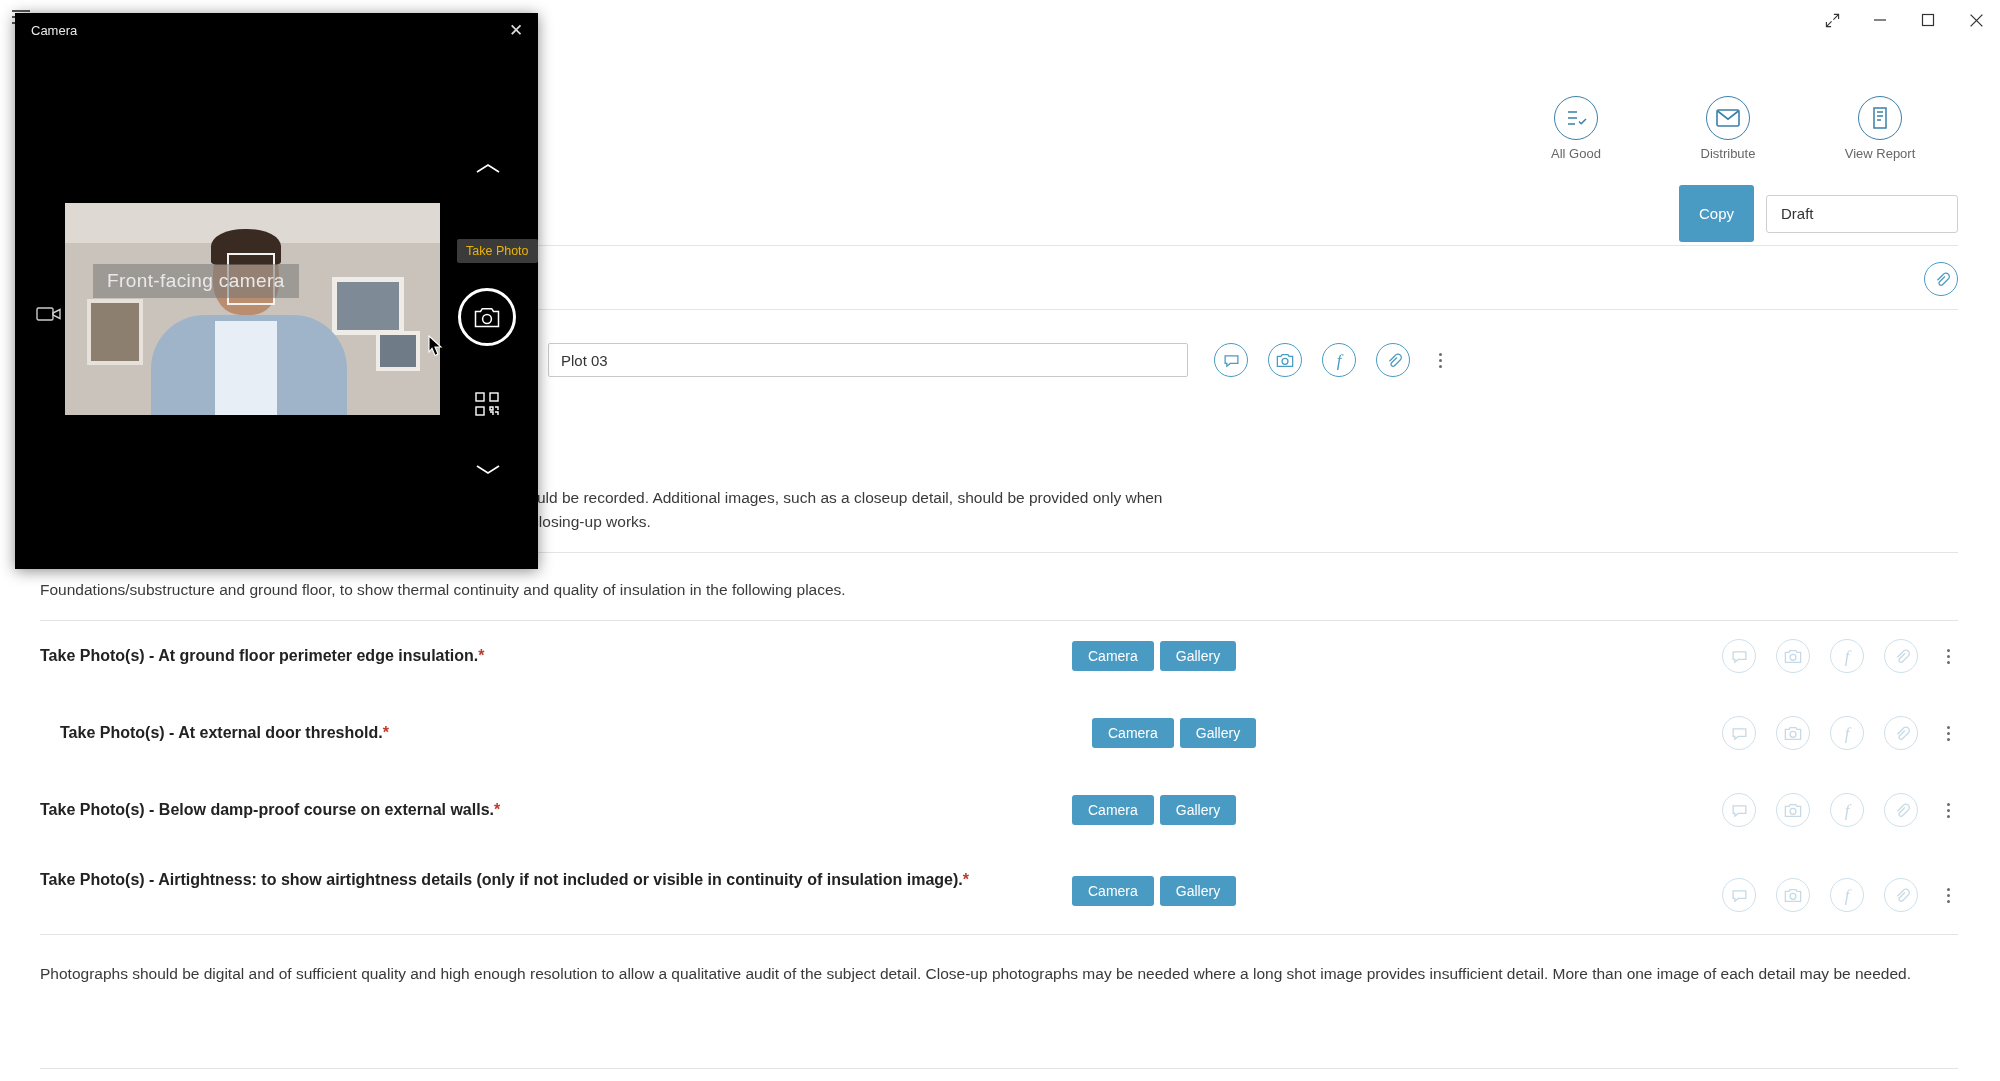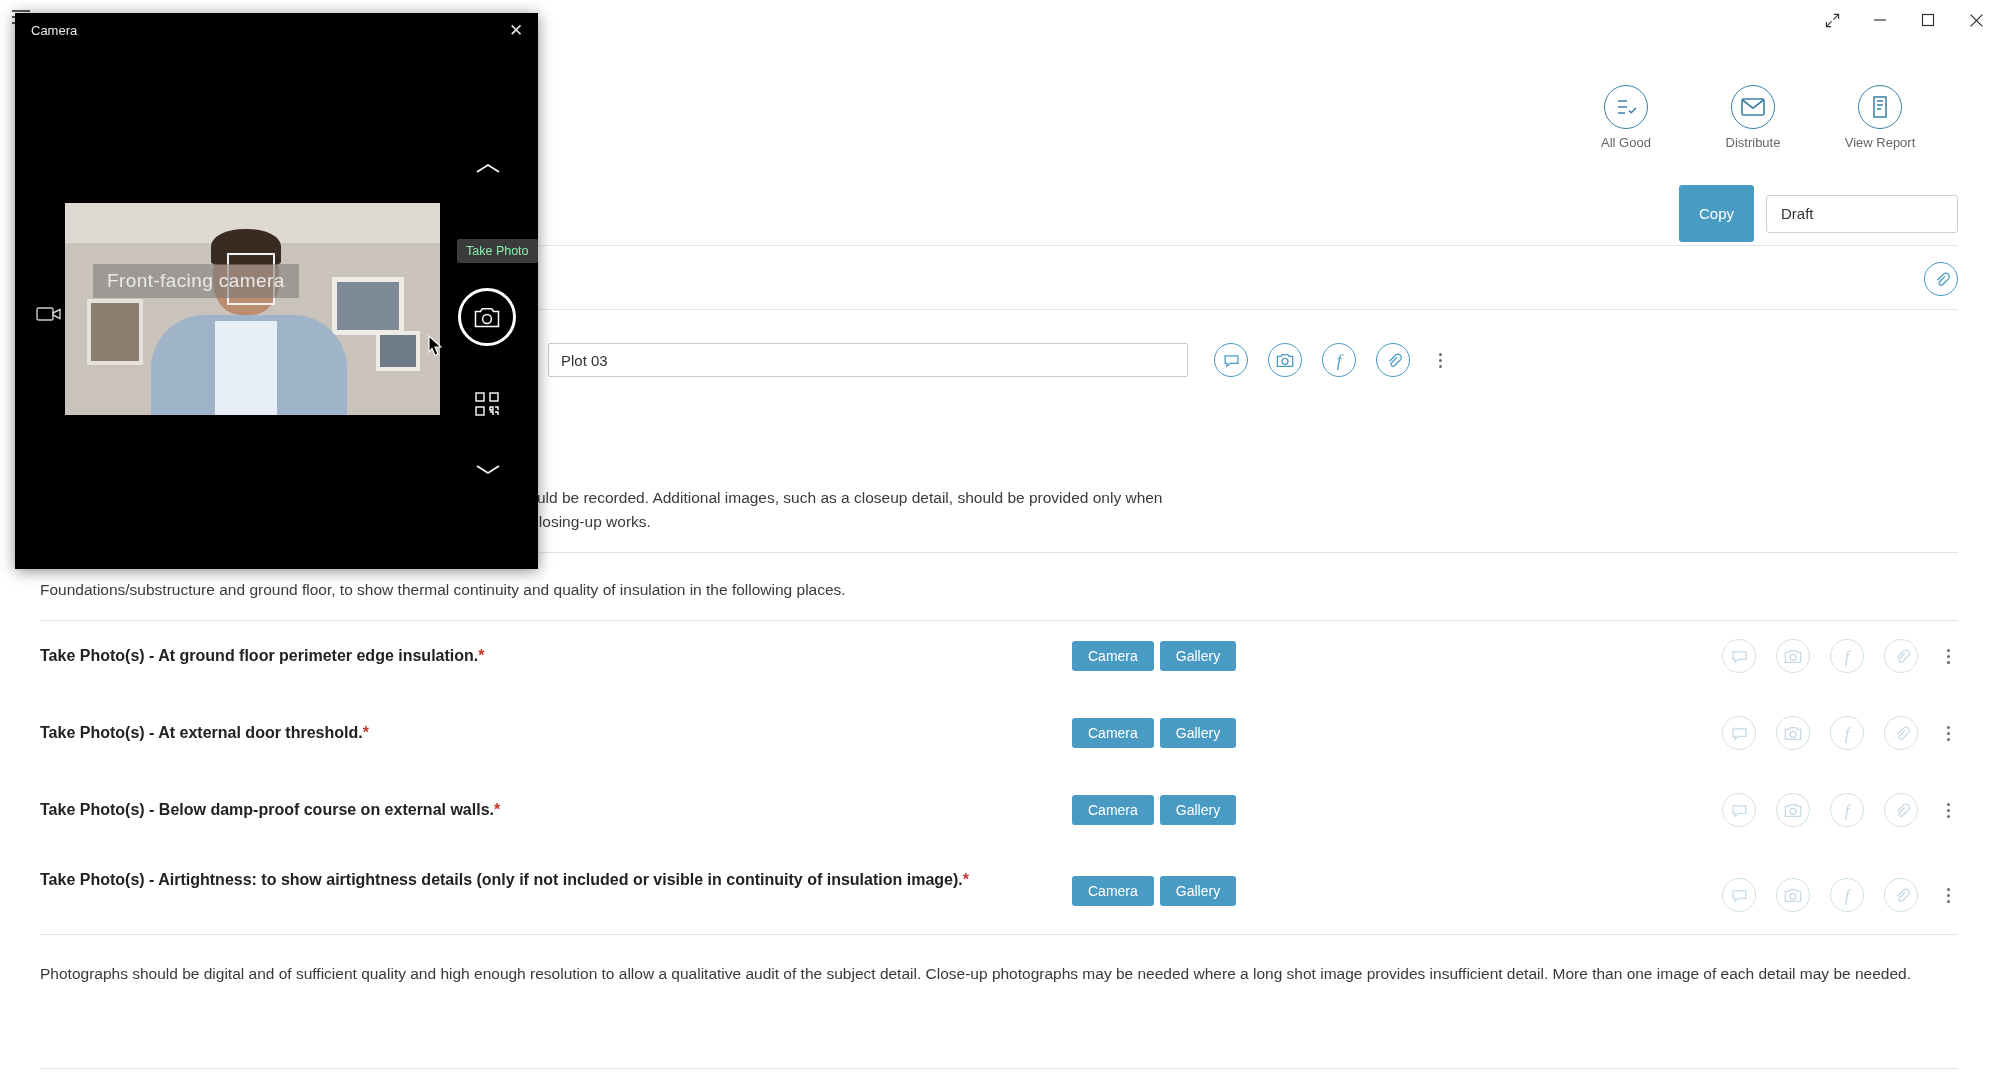--- a/index.html
+++ b/index.html
@@ -43,22 +43,22 @@
   .win-btn.close { font-size: 19px; }
   .win-btn svg { display:block; }
 
   
   .page-title {
     position: absolute; top: 96px; left: 40px;
     font-size: 28px; color: #222; font-weight: 400;
     white-space: nowrap;
   }
   .header-actions {
-    position: absolute; top: 85px; right: 70px;
-    display: flex; gap: 27px;
+    position: absolute; top: 96px; right: 70px;
+    display: flex; gap: 52px;
   }
   .hdr-action { width: 100px; text-align: center; }
   .hdr-circle {
     width: 44px; height: 44px; border-radius: 50%;
     border: 1.6px solid #3b7fa8;
     display: flex; align-items: center; justify-content: center;
     margin: 0 auto 6px auto; color: #3b7fa8;
   }
   .hdr-label { font-size: 13px; color: #666; }
 
@@ -218,21 +218,21 @@
   }
   .cam-shutter {
     position: absolute; left: 443px; top: 275px;
     width: 58px; height: 58px; border-radius: 50%;
     border: 3px solid #fff; background: #000;
     display: flex; align-items: center; justify-content: center;
     cursor: pointer;
   }
   .cam-tooltip {
     position: absolute; left: 442px; top: 226px;
-    background: #3b3b3b; color: #86efac; font-size: 12.5px;
+    background: #3b3b3b; color: #eab308; font-size: 12.5px;
     padding: 5px 9px; border-radius: 2px; white-space: nowrap;
   }
   .cam-chev-up { position:absolute; left:460px; top:148px; color:#fff; }
   .cam-chev-dn { position:absolute; left:460px; top:448px; color:#fff; }
   .cam-qr { position:absolute; left:459px; top:378px; color:#fff; }
   .cursor-arrow { position: absolute; left: 413px; top: 322px; }
 </style>
 </head>
 <body>
 
@@ -386,21 +386,21 @@
           </svg>
       </div>
       <div class="kebab">
           <i></i>
           <i></i>
           <i></i>
         </div>
     </div>
   </div>
 
-  <div class="task-row" style="top:703px;">
+  <div class="task-row" style="top:703px;margin-left:20px;">
     <div class="task-label">
       <span>Take Photo(s) - At external door threshold.</span><span class="req">*</span>
     </div>
     <div class="task-buttons">
       <button class="pill">Camera</button>
       <button class="pill">Gallery</button>
     </div>
     <div class="task-right">
       <div class="icon-btn muted">
         <svg width="17" height="17" viewBox="0 0 20 20" fill="none" stroke="#c6d9e5" stroke-width="1.5">

